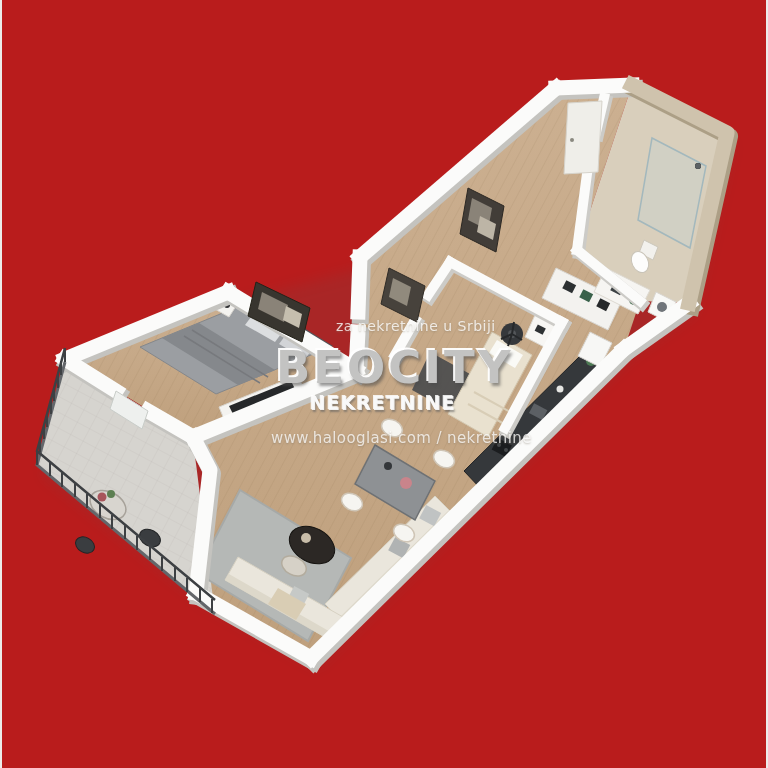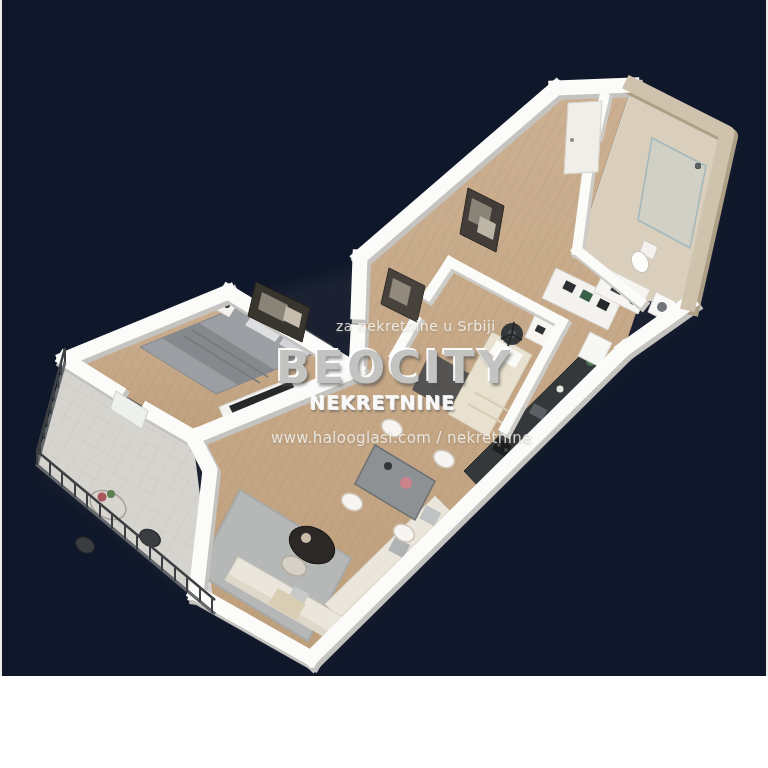--- a/index.html
+++ b/index.html
@@ -1,17 +1,17 @@
 <!DOCTYPE html>
 <html><head>
 <meta charset="utf-8">
 <style>
   html,body{margin:0;padding:0;background:#ffffff;}
   body{width:768px;height:768px;overflow:hidden;font-family:"DejaVu Sans","Liberation Sans",sans-serif;}
-  .stage{position:relative;width:768px;height:676px;background:#0f172a;}
+  .stage{position:relative;width:768px;height:768px;background:#b91c1c;}
   .edge{position:absolute;top:0;bottom:0;width:2px;background:#ececea;}
   .edge.left{left:0;}
   .edge.right{right:0;}
   svg{position:absolute;left:0;top:0;}
   .wm{position:absolute;white-space:nowrap;pointer-events:none;}
   .wm-tagline{
     left:336px;top:318px;font-size:14px;letter-spacing:.5px;
     color:rgba(255,255,255,.78);
     text-shadow:0 1px 2px rgba(130,120,100,.45);
   }

